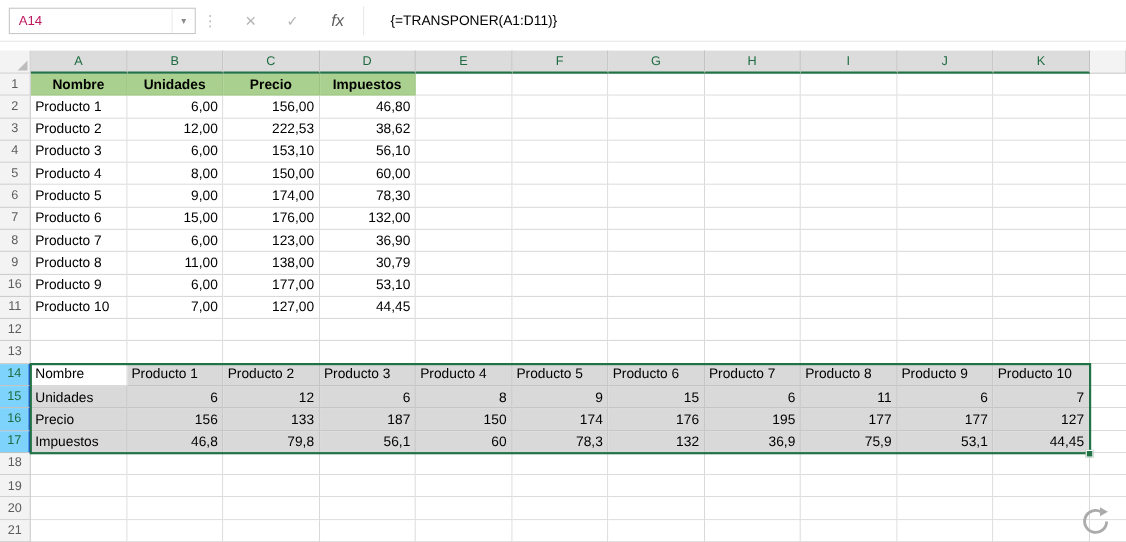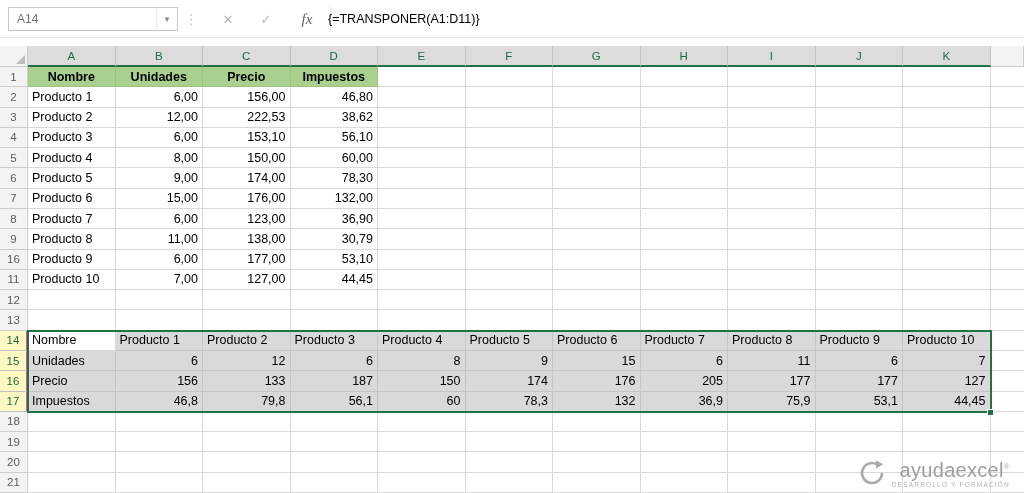--- a/index.html
+++ b/index.html
@@ -3,36 +3,36 @@
 <meta charset="utf-8">
 <style>
   html,body{margin:0;padding:0}
   body{width:1024px;height:493px;font-family:"Liberation Sans",sans-serif;background:#fff;overflow:hidden}
   *{box-sizing:border-box}
   .app{position:relative;width:1024px;height:493px;background:#fff;overflow:hidden}
 
   
   .chrome{position:relative;height:38px;background:#fff;border-bottom:1px solid #E7E7E7}
   .namebox{position:absolute;left:8px;top:7px;width:170px;height:24px;border:1px solid #C8C8C8;background:#fff;display:flex;align-items:center}
-  .namebox-text{flex:1;padding-left:8px;font-size:12px;color:#737373}
+  .namebox-text{flex:1;padding-left:8px;font-size:12px;color:#be185d}
   .namebox-arrow{width:21px;height:100%;display:flex;align-items:center;justify-content:center;color:#8a8a8a;font-size:9px;border-left:1px solid #ECECEC;cursor:pointer}
   .dots{position:absolute;left:184px;top:7px;height:24px;display:flex;align-items:center;color:#C0C0C0;font-size:14px}
   .fbtn{position:absolute;top:7px;width:30px;height:24px;border:none;background:transparent;display:flex;align-items:center;justify-content:center;font-size:13px;cursor:pointer}
   .fbtn.cancel{left:213px;color:#B5B5B5}
   .fbtn.enter{left:251px;color:#B5B5B5}
-  .fbtn.fx{left:292px;color:#5f5f5f;font-style:italic;font-family:Liberation Serif, serif;font-size:15px}
+  .fbtn.fx{left:292px;color:#5f5f5f;font-style:italic;font-family:Liberation Sans, sans-serif;font-size:15px}
   .fsep{position:absolute;left:330px;top:6px;width:1px;height:26px;background:#E7E7E7}
-  .formula{position:absolute;left:328px;top:7px;height:24px;display:flex;align-items:center;font-size:12.5px;color:#000;white-space:nowrap}
+  .formula{position:absolute;left:355px;top:7px;height:24px;display:flex;align-items:center;font-size:12.5px;color:#000;white-space:nowrap}
 
   
   .grid-wrap{position:relative;margin-top:8px;width:1024px;height:447px}
   #grid{display:grid;grid-template-columns:28px repeat(11,87.5px) minmax(0,1fr);grid-template-rows:21px repeat(21,20.285px);width:1024px;background:#fff}
   .h{background:#F3F3F3;border-right:1px solid #CDCDCD;border-bottom:1px solid #CDCDCD;font-size:11.5px;color:#5c5c5c;display:flex;align-items:center;justify-content:center;position:relative;overflow:hidden;cursor:pointer}
   .h-sel{background:#DCDCDC;color:#1E6B41;border-bottom:2px solid #217346;border-right-color:#C2C2C2}
-  .h-sel-row{background:#fef9c3;color:#1E6B41;border-right:2px solid #ec4899;border-bottom-color:#C2C2C2}
+  .h-sel-row{background:#7dd3fc;color:#1E6B41;border-right:2px solid #1d4ed8;border-bottom-color:#C2C2C2}
   .corner::after{content:"";position:absolute;right:2px;bottom:2px;width:0;height:0;border-left:9px solid transparent;border-bottom:9px solid #BDBDBD}
   .cell{background:#fff;border-right:1px solid #D9D9D9;border-bottom:1px solid #D9D9D9;font-size:12.5px;color:#000;display:flex;align-items:center;padding:0 4px;white-space:nowrap;overflow:hidden;cursor:cell}
   .txt{justify-content:flex-start}
   .num{justify-content:flex-end}
   .hdr-green{background:#A9D08E;font-weight:700;justify-content:center;border-right-color:#9CC47F;border-bottom-color:#9CC47F}
   .sel{background:#D9D9D9;border-right-color:#C5C5C5;border-bottom-color:#C5C5C5}
   .active{background:#fff}
   .filler{border-right:none;cursor:default}
 
   
@@ -275,21 +275,21 @@
         <div class="cell num sel">7</div>
         <div class="cell filler"></div>
         <div class="h rowh h-sel-row">16</div>
         <div class="cell txt sel">Precio</div>
         <div class="cell num sel">156</div>
         <div class="cell num sel">133</div>
         <div class="cell num sel">187</div>
         <div class="cell num sel">150</div>
         <div class="cell num sel">174</div>
         <div class="cell num sel">176</div>
-        <div class="cell num sel">205</div>
+        <div class="cell num sel">195</div>
         <div class="cell num sel">177</div>
         <div class="cell num sel">177</div>
         <div class="cell num sel">127</div>
         <div class="cell filler"></div>
         <div class="h rowh h-sel-row">17</div>
         <div class="cell txt sel">Impuestos</div>
         <div class="cell num sel">46,8</div>
         <div class="cell num sel">79,8</div>
         <div class="cell num sel">56,1</div>
         <div class="cell num sel">60</div>
@@ -354,20 +354,16 @@
         <div class="cell filler"></div>
       </div>
     <div class="sel-border"></div>
     <div class="fill-handle"></div>
 
     <div class="watermark">
       <svg width="28" height="28" viewBox="0 0 28 28">
         <path d="M24 14 a10 10 0 1 1 -5 -8.66" fill="none" stroke="#ABABAB" stroke-width="2.6"></path>
         <polygon points="18,1.2 18,9.4 25.2,5.2" fill="#ABABAB"></polygon>
       </svg>
-      <div class="wm-col">
-        <div class="wm-brand"><span>ayudaexcel</span><sup>®</sup></div>
-        <div class="wm-tag">DESARROLLO Y FORMACIÓN</div>
-      </div>
     </div>
   </div>
 
 </div>
 
 </body></html>

